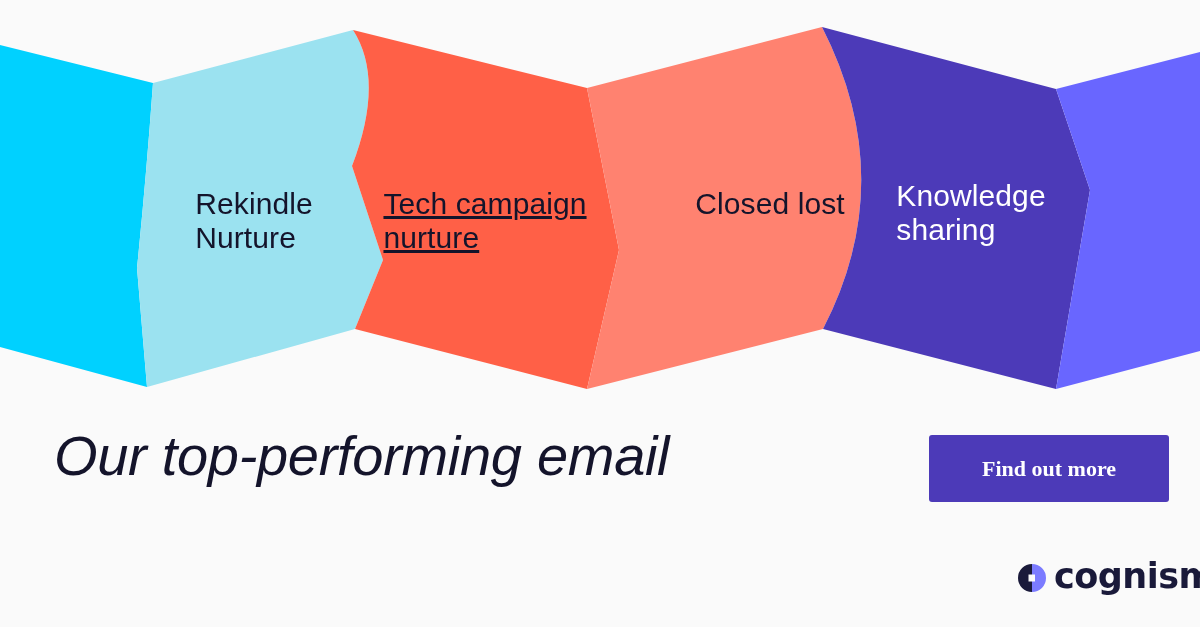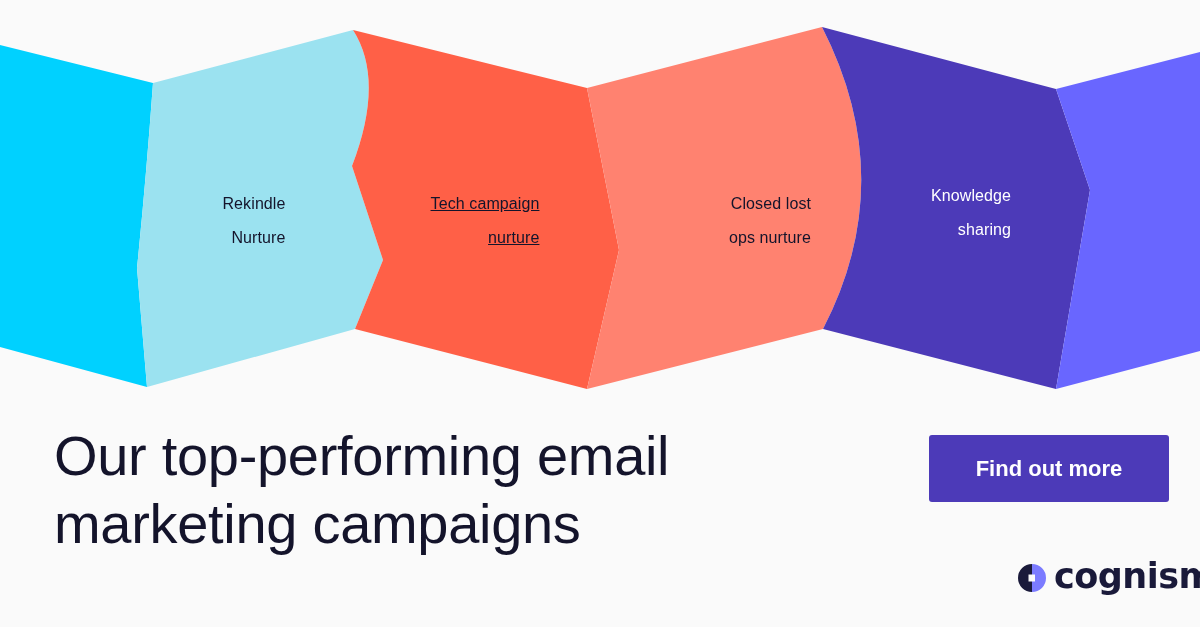--- a/index.html
+++ b/index.html
@@ -16,22 +16,22 @@
     }
     .banner-svg {
       position: absolute;
       left: 0;
       top: 0;
       width: 1200px;
       height: 627px;
     }
     .segment-label {
       position: absolute;
-      text-align: right;
-      font-size: 16px;
+      text-align: left;
+      font-size: 30px;
       line-height: 34px;
       color: #14142b;
       letter-spacing: 0.1px;
       transform: translateX(-50%);
       white-space: nowrap;
     }
     .segment-label.light {
       color: #ffffff;
     }
     .segment-label span {
@@ -40,35 +40,36 @@
     .headline {
       position: absolute;
       left: 54px;
       top: 422px;
       font-size: 56px;
       line-height: 68px;
       color: #14142b;
       font-weight: 400;
       letter-spacing: -0.3px;
       margin: 0;
+      font-style: italic;
     }
     .headline span {
       display: block;
     }
     .cta-button {
       position: absolute;
       left: 929px;
       top: 435px;
       width: 240px;
       height: 67px;
       background: #4c3ab8;
       border-radius: 3px;
       border: none;
       color: #ffffff;
-      font-family: Liberation Sans, sans-serif;
+      font-family: Liberation Serif, serif;
       font-size: 22px;
       font-weight: 700;
       cursor: pointer;
       display: flex;
       align-items: center;
       justify-content: center;
       padding: 0;
     }
     .logo {
       position: absolute;
@@ -116,31 +117,29 @@
   <span>Nurture</span>
 </div>
 
 <div class="segment-label" style="left:485px; top:187px;text-decoration:underline;">
   <span>Tech campaign</span>
   <span>nurture</span>
 </div>
 
 <div class="segment-label" style="left:770px; top:187px;">
   <span>Closed lost</span>
-  <span>ops nurture</span>
 </div>
 
 <div class="segment-label light" style="left:971px; top:179px;">
   <span>Knowledge</span>
   <span>sharing</span>
 </div>
 
 <h1 class="headline">
   <span>Our top-performing email</span>
-  <span>marketing campaigns</span>
 </h1>
 
 <button class="cta-button">Find out more</button>
 
 <div class="logo">
   <svg class="logo-mark" viewBox="0 0 28 28" xmlns="http://www.w3.org/2000/svg">
     <path d="M14,0 A14,14 0 0,0 14,28 L14,17.5 L10.5,17.5 L10.5,10.5 L14,10.5 Z" fill="#1A1A3A"></path>
     <path d="M14,0 A14,14 0 0,1 14,28 L14,17.5 L17,17.5 L17,10.5 L14,10.5 Z" fill="#7B7BFF"></path>
   </svg>
   <span class="logo-text">cognism</span>

